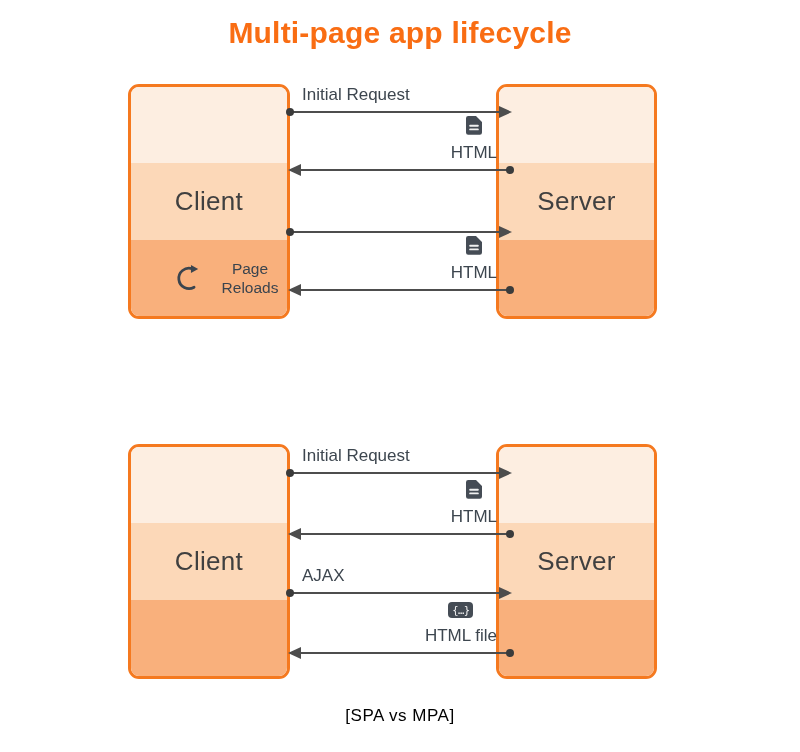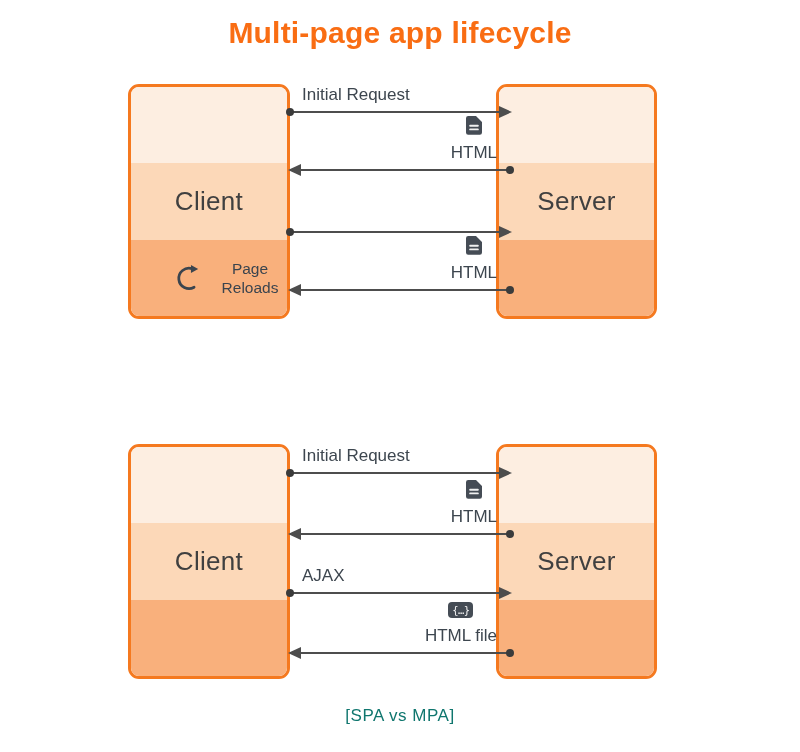--- a/index.html
+++ b/index.html
@@ -48,21 +48,21 @@
   .arrow .label.at-right{right:13px;flex-direction:column;}
   .doc-icon{display:inline-flex;}
   .json-badge{
     display:inline-flex;align-items:center;justify-content:center;
     min-width:21px;height:16px;padding:0 2px;border-radius:4px;
     background:#454c55;color:#f4f4f4;font-family:"DejaVu Sans Mono", monospace;
     font-size:10.5px;letter-spacing:-.5px;
   }
   .caption{
     position:absolute;left:0;top:706px;width:800px;text-align:center;
-    font-size:17px;color:#0f766e;letter-spacing:.5px;
+    font-size:17px;color:#000000;letter-spacing:.5px;
   }
 </style>
 </head>
 <body>
 
 <div class="canvas">
 
   <h1 class="title t1">Multi-page app lifecycle</h1>
 
   <div class="box client" style="top:84px">

